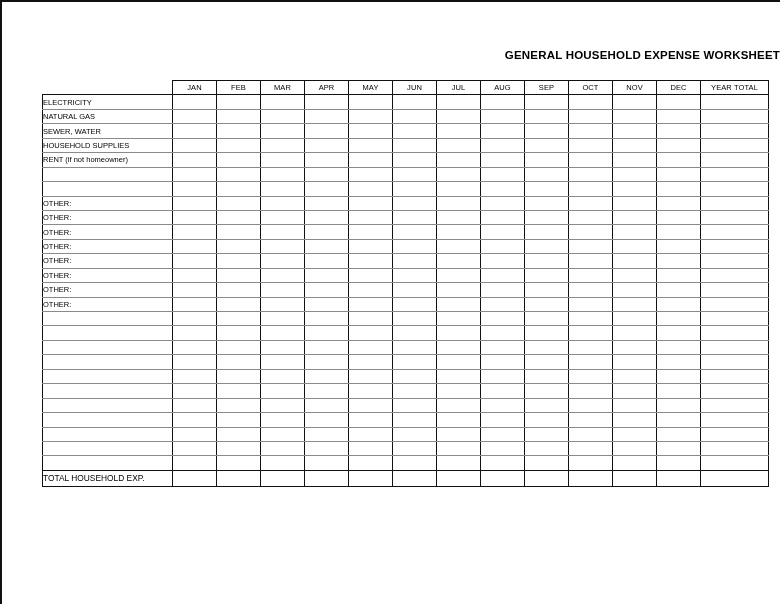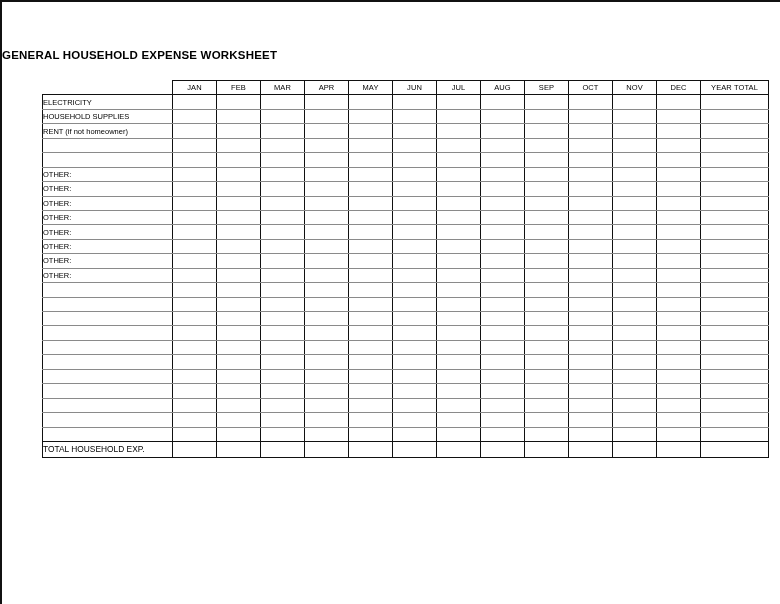--- a/index.html
+++ b/index.html
@@ -20,21 +20,21 @@
     box-sizing: border-box;
     border-top: 2px solid #111111;
     border-left: 2px solid #111111;
     background: #ffffff;
   }
   .title {
     position: absolute;
     left: 0;
     right: 0;
     top: 47px;
-    text-align: left;
+    text-align: right;
     font-size: 11.5px;
     font-weight: bold;
     letter-spacing: 0.2px;
     color: #000000;
     white-space: nowrap;
   }
   .sheet {
     position: absolute;
     left: 40px;
     top: 78px;
@@ -165,20 +165,52 @@
             <td class="cell"></td>
             <td class="cell"></td>
             <td class="cell"></td>
             <td class="cell"></td>
             <td class="cell"></td>
             <td class="cell"></td>
             <td class="cell"></td>
             <td class="cell"></td>
           </tr>
           <tr>
+            <td class="lbl">NATURAL GAS</td>
+            <td class="cell"></td>
+            <td class="cell"></td>
+            <td class="cell"></td>
+            <td class="cell"></td>
+            <td class="cell"></td>
+            <td class="cell"></td>
+            <td class="cell"></td>
+            <td class="cell"></td>
+            <td class="cell"></td>
+            <td class="cell"></td>
+            <td class="cell"></td>
+            <td class="cell"></td>
+            <td class="cell"></td>
+          </tr>
+          <tr>
+            <td class="lbl">SEWER, WATER</td>
+            <td class="cell"></td>
+            <td class="cell"></td>
+            <td class="cell"></td>
+            <td class="cell"></td>
+            <td class="cell"></td>
+            <td class="cell"></td>
+            <td class="cell"></td>
+            <td class="cell"></td>
+            <td class="cell"></td>
+            <td class="cell"></td>
+            <td class="cell"></td>
+            <td class="cell"></td>
+            <td class="cell"></td>
+          </tr>
+          <tr>
             <td class="lbl">HOUSEHOLD SUPPLIES</td>
             <td class="cell"></td>
             <td class="cell"></td>
             <td class="cell"></td>
             <td class="cell"></td>
             <td class="cell"></td>
             <td class="cell"></td>
             <td class="cell"></td>
             <td class="cell"></td>
             <td class="cell"></td>

